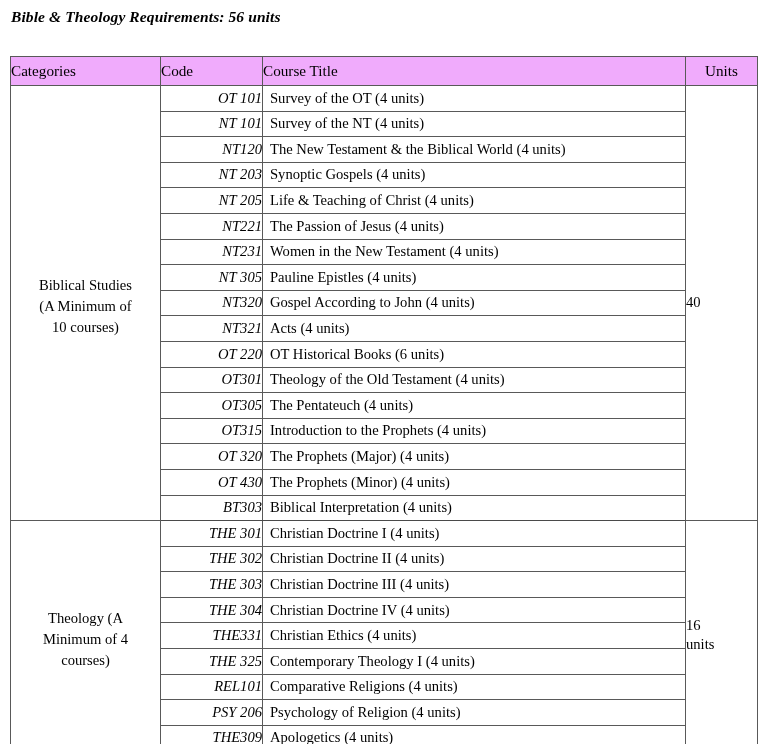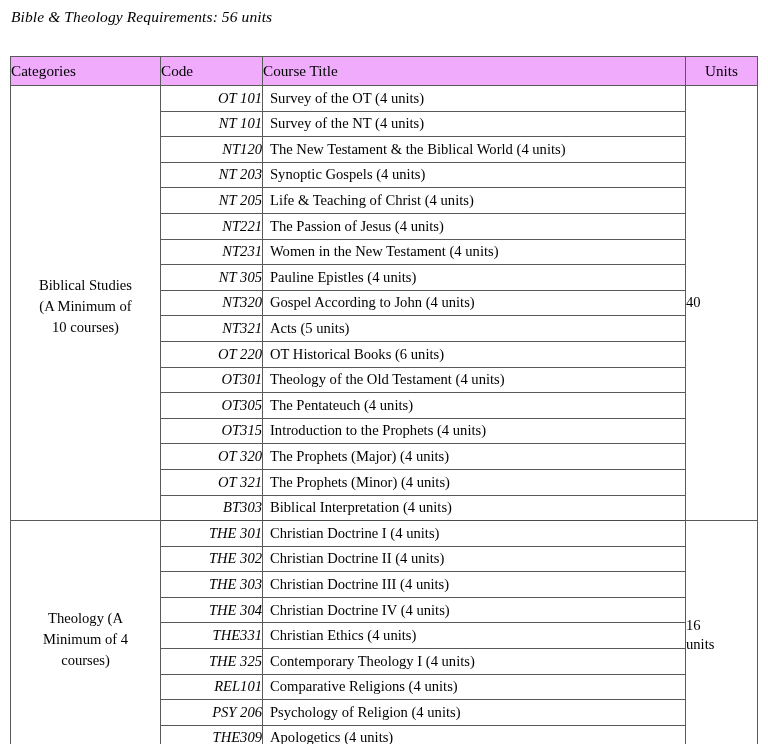--- a/index.html
+++ b/index.html
@@ -21,21 +21,21 @@
     height: 744px;
     box-sizing: border-box;
   }
 
   
   .doc-title {
     position: absolute;
     left: 11px;
     top: 8px;
     font-size: 15.5px;
-    font-weight: normal;
+    font-weight: bold;
     font-style: italic;
     letter-spacing: 0.1px;
     white-space: nowrap;
     text-align: right;
   }
 
   
   .req-table {
     position: absolute;
     left: 10px;
@@ -161,21 +161,21 @@
         <tr>
           <td class="code-cell">NT 305</td>
           <td class="title-cell">Pauline Epistles (4 units)</td>
         </tr>
         <tr>
           <td class="code-cell">NT320</td>
           <td class="title-cell">Gospel According to John (4 units)</td>
         </tr>
         <tr>
           <td class="code-cell">NT321</td>
-          <td class="title-cell">Acts (5 units)</td>
+          <td class="title-cell">Acts (4 units)</td>
         </tr>
         <tr>
           <td class="code-cell">OT 220</td>
           <td class="title-cell">OT Historical Books (6 units)</td>
         </tr>
         <tr>
           <td class="code-cell">OT301</td>
           <td class="title-cell">Theology of the Old Testament (4 units)</td>
         </tr>
         <tr>
@@ -184,21 +184,21 @@
         </tr>
         <tr>
           <td class="code-cell">OT315</td>
           <td class="title-cell">Introduction to the Prophets (4 units)</td>
         </tr>
         <tr>
           <td class="code-cell">OT 320</td>
           <td class="title-cell">The Prophets (Major) (4 units)</td>
         </tr>
         <tr>
-          <td class="code-cell">OT 321</td>
+          <td class="code-cell">OT 430</td>
           <td class="title-cell">The Prophets (Minor) (4 units)</td>
         </tr>
         <tr class="section-end">
           <td class="code-cell">BT303</td>
           <td class="title-cell">Biblical Interpretation (4 units)</td>
         </tr>
         <tr>
           <td class="cat-cell" rowspan="9"><span>Theology (A</span><br><span>Minimum of 4</span><br><span>courses)</span></td>
           <td class="code-cell">THE 301</td>
           <td class="title-cell">Christian Doctrine I (4 units)</td>

